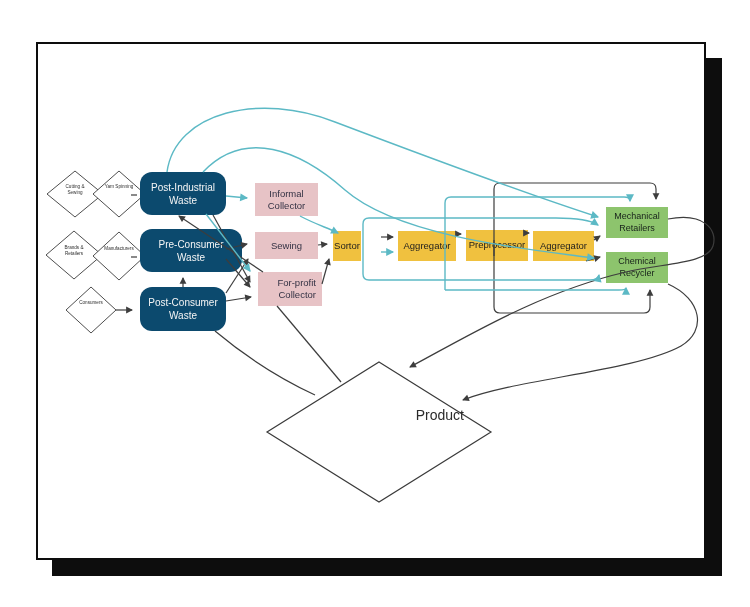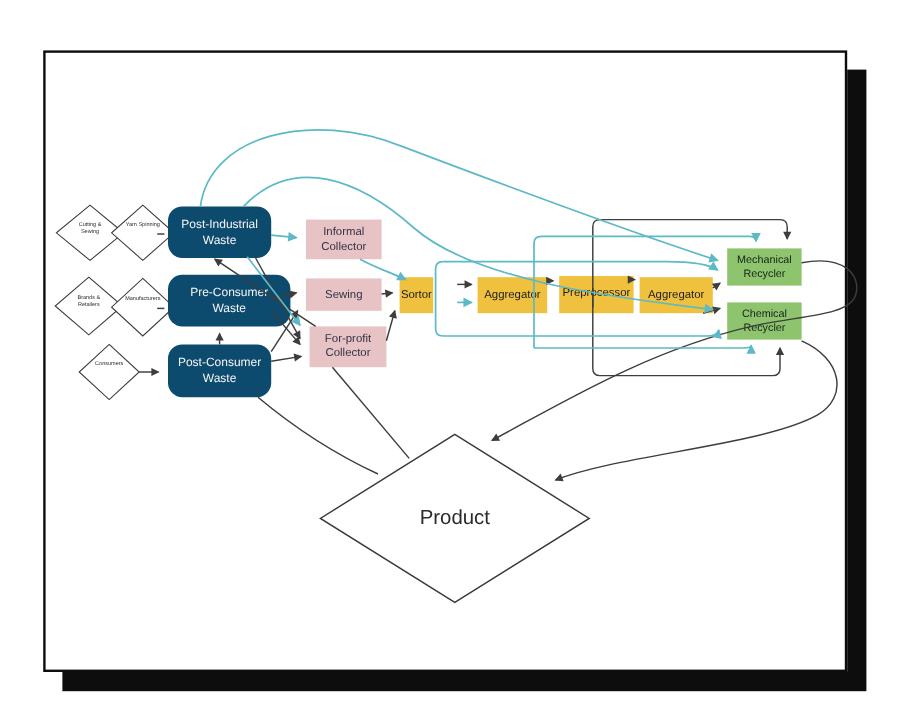--- a/index.html
+++ b/index.html
@@ -11,47 +11,47 @@
   svg.layer{pointer-events:none;}
   
   .node{position:absolute;display:flex;align-items:center;justify-content:center;
         text-align:center;box-sizing:border-box;}
   .kind-waste{background:#0c4a6e;color:#f5f5f5;border-radius:12px;font-size:10px;line-height:1.3;}
   .kind-pink{background:#e7c3c6;color:#343244;font-size:9.5px;line-height:1.25;}
   .kind-yellow{background:#f0c13f;color:#1d1d1d;font-size:9.5px;line-height:1.15;}
   .kind-green{background:#8dc46d;color:#17211a;font-size:9px;line-height:1.25;}
   .dlabel{position:absolute;text-align:center;color:#2e2e2e;font-size:4.6px;line-height:1.25;
           overflow-wrap:anywhere;word-break:break-word;}
-  .pmlabel{position:absolute;text-align:center;color:#2b2b2b;font-size:17px;line-height:1.5;margin-top:14px;}
+  .pmlabel{position:absolute;text-align:right;color:#2b2b2b;font-size:14px;line-height:1.5;}
 </style>
 </head>
 <body>
 
 <div id="stage">
   <div id="page"></div>
   <svg id="shape-svg" class="layer" viewBox="0 0 750 607">
       <polygon points="75,171 103,194 75,217 47,194" fill="#ffffff" stroke="#3a3a3a" stroke-width="0.9"></polygon>
       <polygon points="119,171 145,194 119,217 93,194" fill="#ffffff" stroke="#3a3a3a" stroke-width="0.9"></polygon>
       <polygon points="74,231 102,255 74,279 46,255" fill="#ffffff" stroke="#3a3a3a" stroke-width="0.9"></polygon>
       <polygon points="119,232 145,256 119,280 93,256" fill="#ffffff" stroke="#3a3a3a" stroke-width="0.9"></polygon>
       <polygon points="91,287 116,310 91,333 66,310" fill="#ffffff" stroke="#3a3a3a" stroke-width="0.9"></polygon>
       <polygon points="379,362 491,432 379,502 267,432" fill="#ffffff" stroke="#3a3a3a" stroke-width="1.2"></polygon>
     </svg>
   <div id="node-layer" class="layer">
       <div class="node kind-waste" style="left: 140px; top: 172px; width: 86px; height: 43px; padding: 2px 6px;">Post-Industrial Waste</div>
       <div class="node kind-waste" style="left: 140px; top: 229px; width: 102px; height: 43px; padding: 2px 6px;">Pre-Consumer Waste</div>
       <div class="node kind-waste" style="left: 140px; top: 287px; width: 86px; height: 44px; padding: 2px 6px;">Post-Consumer Waste</div>
       <div class="node kind-pink" style="left: 255px; top: 183px; width: 63px; height: 33px; padding: 7px 6px;">Informal Collector</div>
       <div class="node kind-pink" style="left: 255px; top: 232px; width: 63px; height: 27px; padding: 2px 6px;">Sewing</div>
-      <div class="node kind-pink" style="left: 258px; top: 272px; width: 64px; height: 34px; padding: 2px 6px;">For-profit Collector</div>
+      <div class="node kind-pink" style="left: 258px; top: 272px; width: 64px; height: 34px; padding: 2px 6px; text-align: right;">For-profit Collector</div>
       <div class="node kind-yellow" style="left: 333px; top: 231px; width: 28px; height: 30px; padding: 2px 6px;">Sortor</div>
       <div class="node kind-yellow" style="left: 398px; top: 231px; width: 58px; height: 30px; padding: 2px 6px;">Aggregator</div>
       <div class="node kind-yellow" style="left: 466px; top: 230px; width: 62px; height: 31px; padding: 2px 6px;">Preprocessor</div>
       <div class="node kind-yellow" style="left: 533px; top: 231px; width: 61px; height: 30px; padding: 2px 6px;">Aggregator</div>
-      <div class="node kind-green" style="left: 606px; top: 207px; width: 62px; height: 31px; padding: 2px 6px;">Mechanical Recycler</div>
+      <div class="node kind-green" style="left: 606px; top: 207px; width: 62px; height: 31px; padding: 2px 6px;">Mechanical Retailers</div>
       <div class="node kind-green" style="left: 606px; top: 252px; width: 62px; height: 31px; padding: 2px 6px;">Chemical Recycler</div>
       <div class="dlabel" style="left: 59px; top: 184px; width: 32px;">Cutting &amp; Sewing</div>
       <div class="dlabel" style="left: 103px; top: 184px; width: 32px;">Yarn Spinning</div>
       <div class="dlabel" style="left: 58px; top: 245px; width: 32px;">Brands &amp; Retailers</div>
       <div class="dlabel" style="left: 103px; top: 246px; width: 32px;">Manufacturers</div>
       <div class="dlabel" style="left: 75px; top: 300px; width: 32px;">Consumers</div>
       <div class="pmlabel" style="left: 294px; top: 405px; width: 170px;">
         <div>Product</div>
       </div>
     </div>

